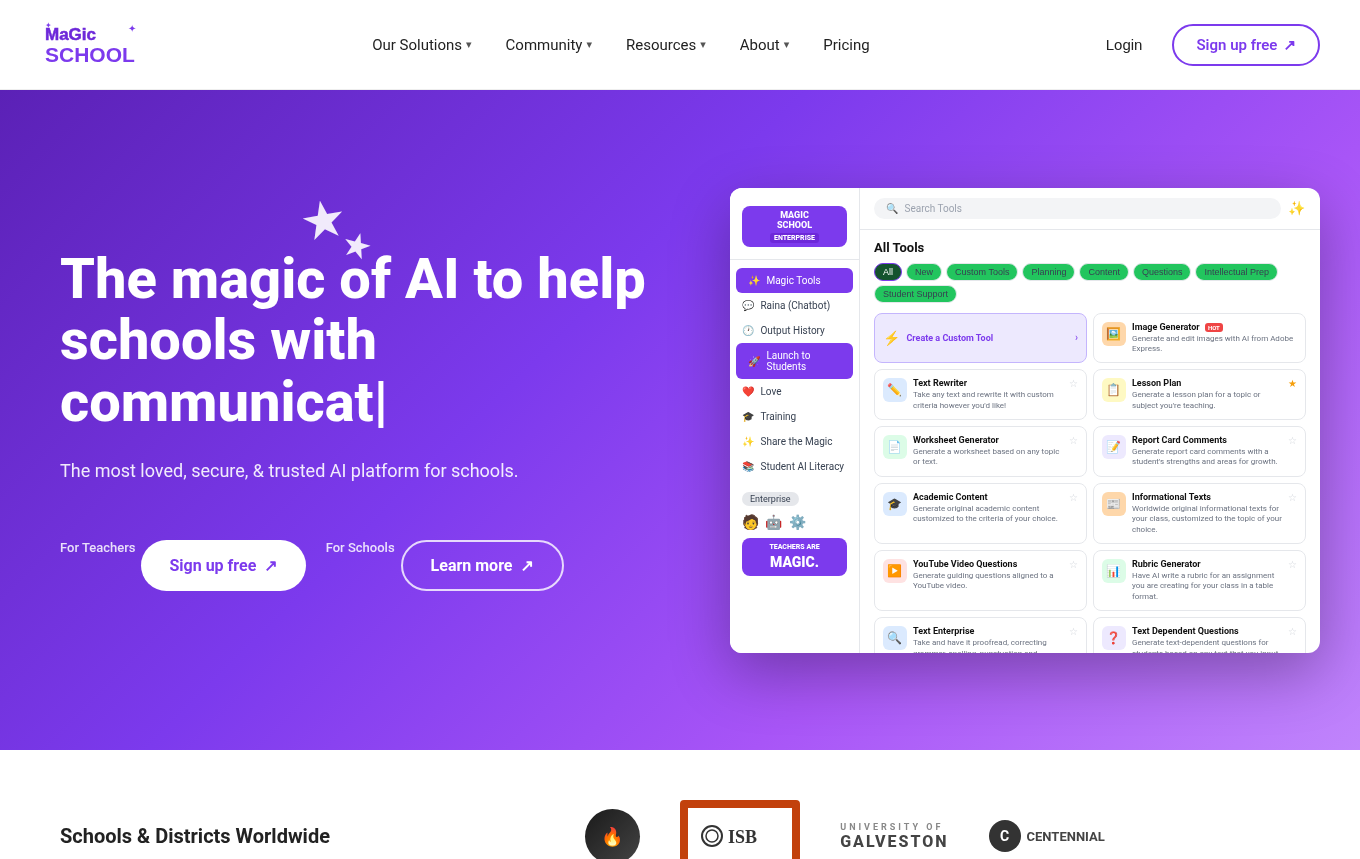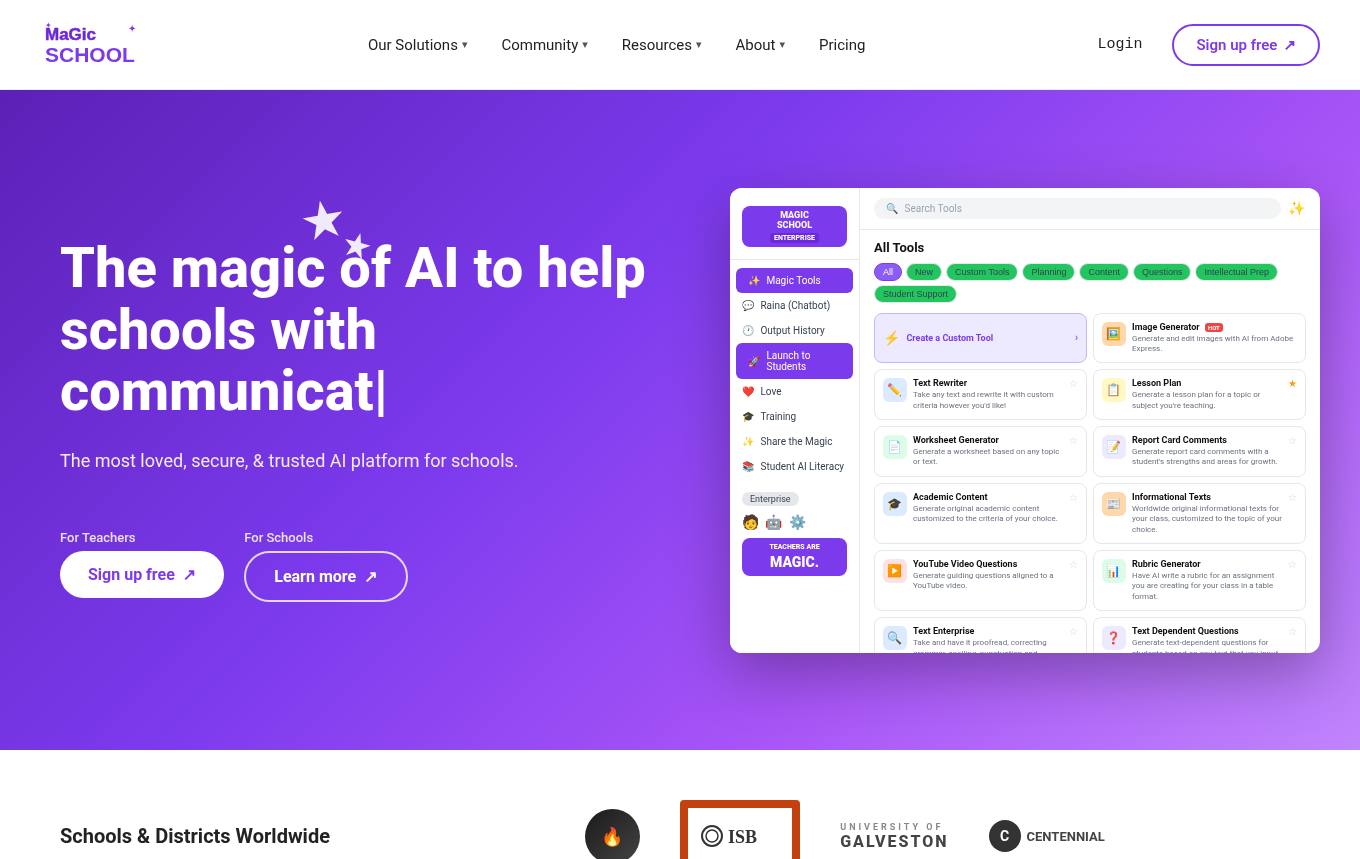--- a/index.html
+++ b/index.html
@@ -18,21 +18,21 @@
       display: flex; align-items: center; gap: 4px;
       padding: 8px 14px; color: #222; font-size: 15px; font-weight: 400;
       text-decoration: none; cursor: pointer; border-radius: 6px;
       background: none; border: none; font-family: inherit;
     }
     .nav-chevron { font-size: 11px; color: #555; }
     .nav-actions { display: flex; align-items: center; gap: 16px; }
     .nav-login {
       color: #222; font-size: 15px; font-weight: 500;
       text-decoration: none; cursor: pointer;
-      background: none; border: none; font-family: Liberation Mono, monospace; padding: 8px 14px;
+      background: none; border: none; font-family: Liberation Sans, sans-serif; padding: 8px 14px;
     }
     .nav-signup {
       display: flex; align-items: center; gap: 6px;
       padding: 10px 22px; border: 2px solid #7c3aed;
       border-radius: 50px; color: #7c3aed; font-size: 15px; font-weight: 600;
       text-decoration: none; cursor: pointer; background: none;
       font-family: inherit;
     }
 
     
@@ -64,21 +64,21 @@
       cursor: pointer; font-family: inherit; text-decoration: none;
     }
     .btn-learn-hero {
       display: flex; align-items: center; gap: 8px;
       padding: 14px 28px; background: transparent;
       border: 2px solid rgba(255,255,255,0.8);
       border-radius: 50px; color: #fff; font-size: 16px; font-weight: 700;
       cursor: pointer; font-family: inherit; text-decoration: none;
     }
     .hero-cta-pair { display: flex; gap: 20px; }
-    .cta-column { display: flex; flex-direction: column; gap: 6px; }
+    .cta-column { display: flex; flex-direction: row; gap: 6px; }
     .cta-column-label { font-size: 13px; color: rgba(255,255,255,0.85); font-weight: 500; }
 
     
     .hero-screenshot {
       flex: 1; display: flex; justify-content: flex-end;
       align-items: center; z-index: 2; margin-left: 20px;
     }
     .app-mockup {
       background: #fff; border-radius: 12px; overflow: hidden;
       width: 590px; height: 465px; display: flex;
@@ -117,21 +117,21 @@
     .sparkle-icon { font-size: 14px; margin-left: auto; }
     .app-content { padding: 10px 14px; overflow: auto; }
     .tools-title { font-size: 13px; font-weight: 700; color: #111; margin-bottom: 8px; }
     .filter-tabs {
       display: flex; gap: 4px; flex-wrap: wrap; margin-bottom: 10px;
     }
     .filter-tab {
       padding: 3px 8px; border-radius: 12px; font-size: 9px; font-weight: 500;
       border: 1px solid #e5e7eb; cursor: pointer; background: #22c55e; color: #374151;
     }
-    .filter-tab.active { background: #8b5cf6; color: #fff; border-color: #7c3aed; }
+    .filter-tab.active { background: #14532d; color: #fff; border-color: #7c3aed; }
     .tools-grid { display: grid; grid-template-columns: 1fr 1fr; gap: 6px; }
     .tool-card {
       border: 1px solid #e5e7eb; border-radius: 8px; padding: 8px;
       display: flex; gap: 6px; align-items: flex-start;
     }
     .tool-icon {
       width: 24px; height: 24px; border-radius: 6px; flex-shrink: 0;
       display: flex; align-items: center; justify-content: center;
       font-size: 12px;
     }

